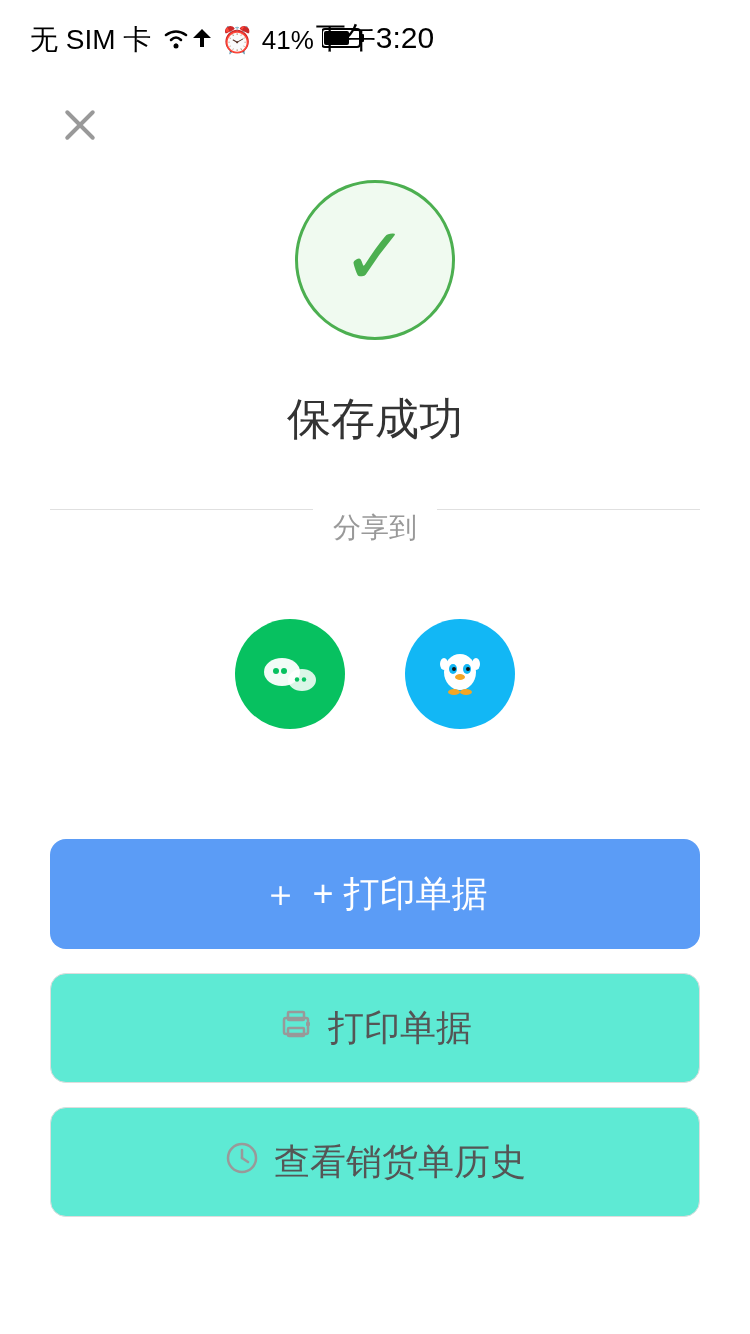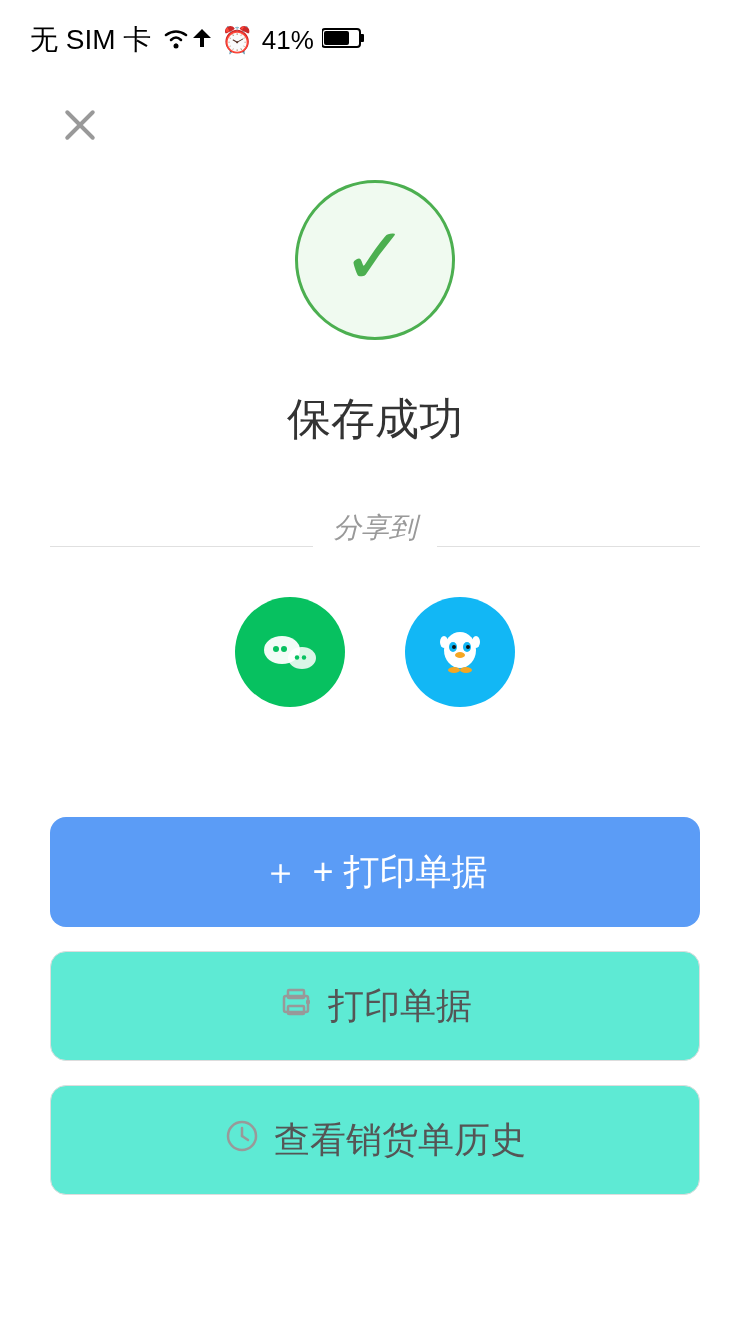--- a/index.html
+++ b/index.html
@@ -122,23 +122,22 @@
 
     
     .share-section {
       width: 100%;
       padding: 0 50px;
       margin-bottom: 50px;
     }
 
     .share-divider {
       display: flex;
-      align-items: flex-end;
-      margin-bottom: 50px;
-      font-style: italic;
+      align-items: flex-start;
+      margin-bottom: 72px;
     }
 
     .divider-line {
       flex: 1;
       height: 1px;
       background: #e0e0e0;
     }
 
     .share-label {
       font-size: 28px;
@@ -230,20 +229,21 @@
 
     <span>
       <svg width="30" height="22" viewBox="0 0 30 22">
         <path d="M15 18 L15 18" stroke="#000" stroke-width="3" stroke-linecap="round"></path>
         <path d="M10 13 Q15 8 20 13" stroke="#000" stroke-width="2.5" fill="none" stroke-linecap="round"></path>
         <path d="M5 8 Q15 1 25 8" stroke="#000" stroke-width="2.5" fill="none" stroke-linecap="round"></path>
         <circle cx="15" cy="19" r="2.5" fill="#000"></circle>
       </svg>
     </span>
   </div>
+  <div class="status-center">下午3:20</div>
   <div class="status-right">
     <span>
       <svg width="22" height="22" viewBox="0 0 22 22">
         <path d="M11 2 L20 11 L13 11 L13 20 L9 20 L9 11 L2 11 Z" fill="#000"></path>
       </svg>
     </span>
     <span>⏰</span>
     <span>41%</span>
     <span>
       <svg width="44" height="22" viewBox="0 0 44 22">

